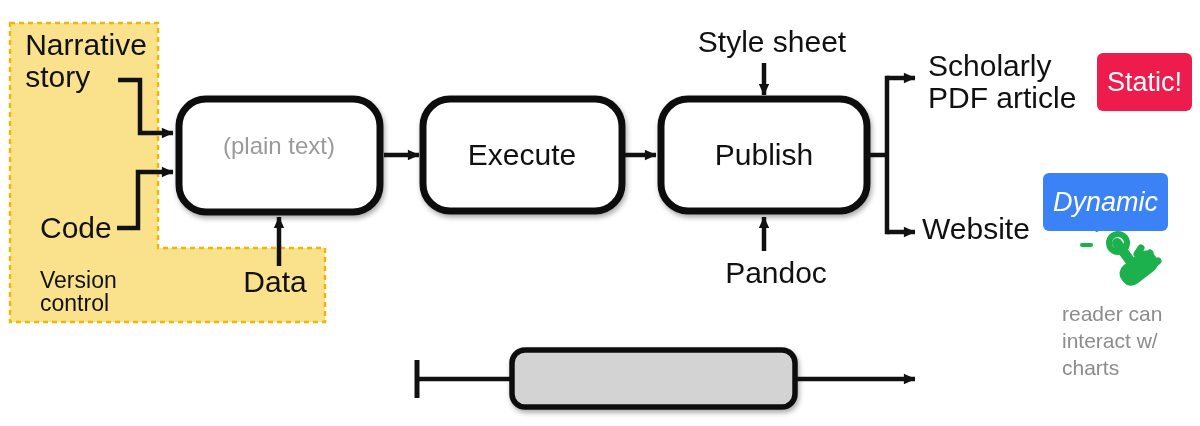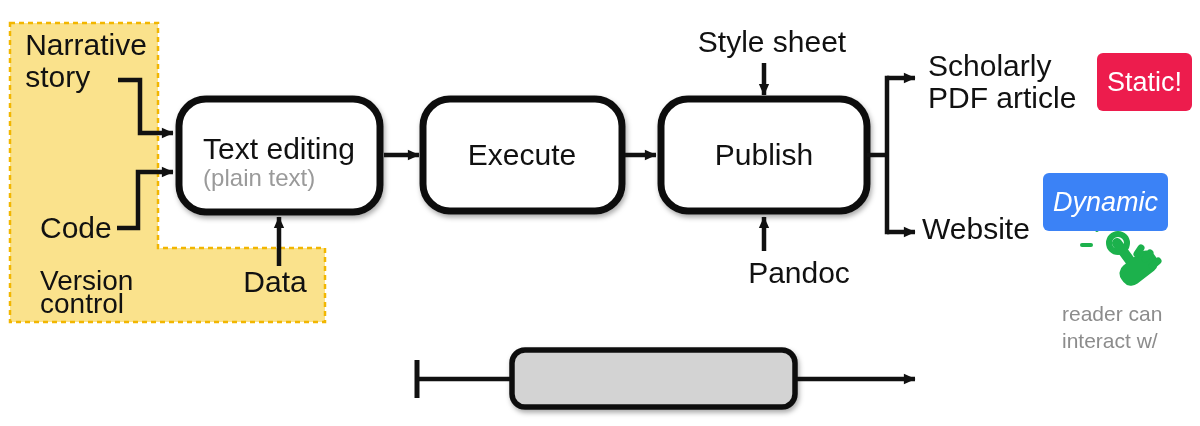--- a/index.html
+++ b/index.html
@@ -4,21 +4,21 @@
 <style>
   html,body{margin:0;padding:0;background:#ffffff;}
   #canvas{
     position:relative;width:1200px;height:426px;background:#ffffff;overflow:hidden;
     font-family:"Liberation Sans","DejaVu Sans",sans-serif;color:#111;
   }
   .label{position:absolute;white-space:nowrap;color:#111;}
   .big{font-size:30px;line-height:32px;}
   .centered{transform:translateX(-50%);text-align:left;}
   .sub{font-size:24px;line-height:26px;color:#9A9A9A;}
-  .small{font-size:28px;line-height:23px;}
+  .small{font-size:23px;line-height:23px;}
   .badge{
     position:absolute;color:#ffffff;font-size:27px;line-height:30px;
     padding:14px 10px;border-radius:6px;white-space:nowrap;
   }
   .badge.static{background:#ED1C4D;left:1097px;top:53px;}
   .badge.dynamic{background:#3b82f6;left:1043px;top:173px;font-style:italic;}
   .note{position:absolute;left:1062px;top:300px;font-size:21px;line-height:27px;color:#8C8C8C;}
   .cmd{
     position:absolute;left:512px;top:350px;width:283px;height:57px;
     display:flex;align-items:center;justify-content:center;
@@ -91,36 +91,36 @@
     <div>story</div>
   </div>
   <div class="label big" style="left:40px;top:212px;">Code</div>
   <div class="label small" style="left:40px;top:269px;">
     <div>Version</div>
     <div>control</div>
   </div>
   <div class="label big centered" style="left:275px;top:266px;">Data</div>
 
   <div class="label centered" style="left:279px;top:133px;">
-    <div class="big">Text editing</div>
     <div class="sub">(plain text)</div>
   </div>
   <div class="label big centered" style="left:522px;top:139px;">Execute</div>
   <div class="label big centered" style="left:764px;top:139px;">Publish</div>
   <div class="label big centered" style="left:772px;top:26px;">Style sheet</div>
-  <div class="label big centered" style="left:776px;top:257px;margin-left:23px;">Pandoc</div>
+  <div class="label big centered" style="left:776px;top:257px;">Pandoc</div>
 
   <div class="label big" style="left:928px;top:50px;">
     <div>Scholarly</div>
     <div>PDF article</div>
   </div>
   <div class="label big" style="left:922px;top:213px;text-align:right;">Website</div>
 
   <span class="badge static">Static!</span>
   <span class="badge dynamic">Dynamic</span>
 
   <div class="note">
     <div>reader can</div>
     <div>interact w/</div>
+    <div>charts</div>
   </div>
 
 
 </div>
 
 </body></html>

